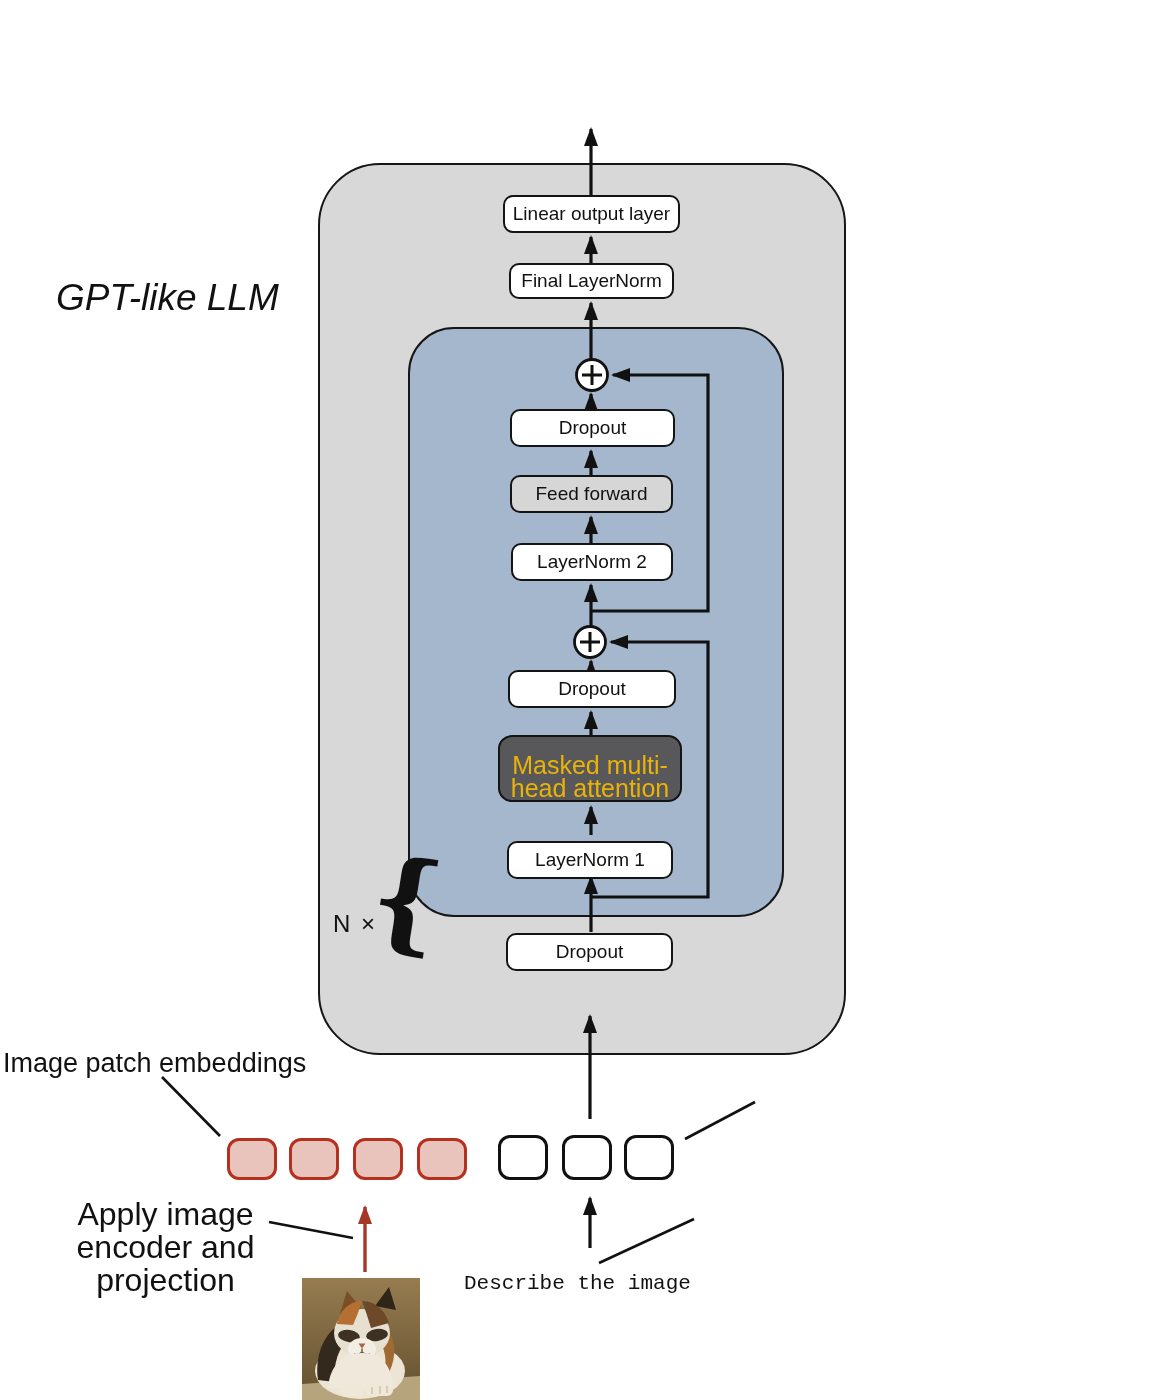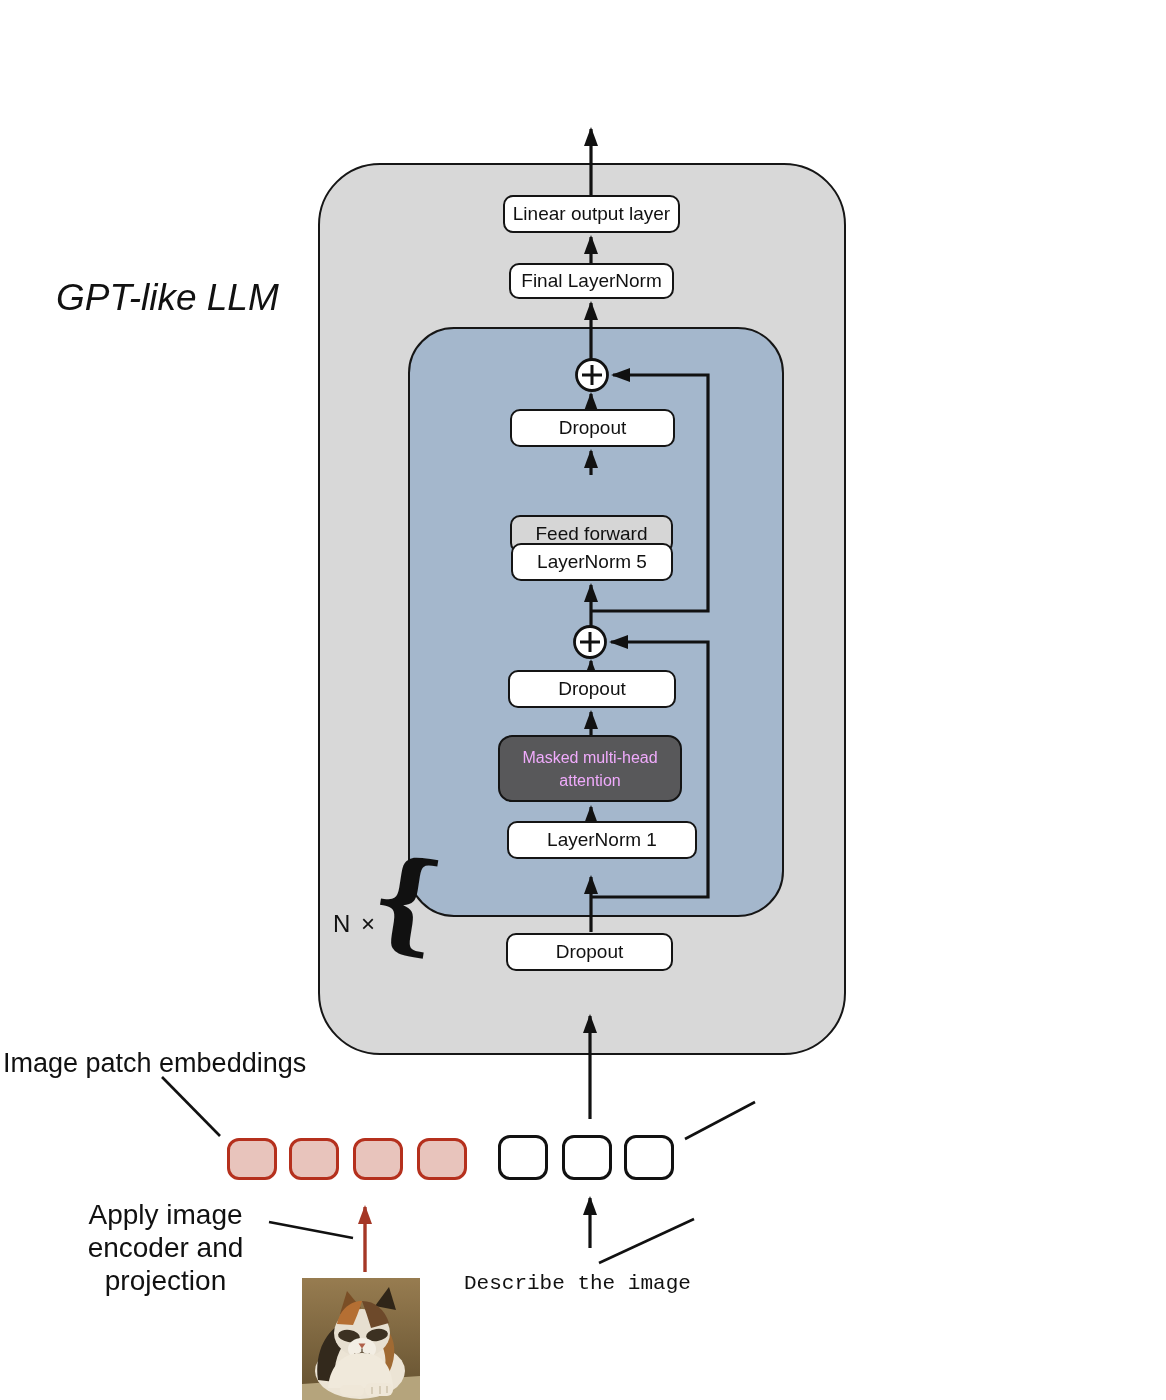--- a/index.html
+++ b/index.html
@@ -20,31 +20,31 @@
     left:408px;top:327px;width:372px;height:586px;
     background:#a4b7cc;border:2.5px solid #161616;border-radius:46px;
   }
   .gpt-label{left:56px;top:277px;font-size:37px;font-style:italic;}
   .node{
     position:absolute;box-sizing:border-box;
     background:#ffffff;border:2.5px solid #141414;border-radius:10px;
     display:flex;align-items:center;justify-content:center;text-align:center;
     font-size:19px;line-height:22px;
   }
-  .node.gray{background:#d6d6d6;margin-top:40px;}
+  .node.gray{background:#d6d6d6;}
   .node.dark{
-    background:#58585a;color:#f0abfc;border-radius:14px;font-size:16px;line-height:23px;
+    background:#58585a;color:#eab308;border-radius:14px;font-size:25px;line-height:23px;align-items:flex-end;
   }
   .repeat-label{left:333px;top:910px;font-size:24px;letter-spacing:2px;}
   .brace{
     left:372px;top:846px;font-size:108px;font-weight:bold;
     font-family:"DejaVu Serif",serif;transform:rotate(9deg);line-height:1;
   }
   .annot{font-size:27px;white-space:nowrap;}
-  .annot-block{font-size:28px;line-height:33px;text-align:center;}
+  .annot-block{font-size:32px;line-height:33px;text-align:center;}
   .prompt{
     font-family:Liberation Mono, monospace;
     font-size:21px;white-space:nowrap;
   }
   .token{position:absolute;box-sizing:border-box;border-radius:12px;}
   .token.img{
     width:50px;height:42px;top:1138px;
     background:#e8c4bc;border:3.5px solid #b5301d;
   }
   .token.txt{
@@ -122,29 +122,29 @@
   <div class="node" style="left:509px;top:263px;width:165px;height:36px;">
     <span>Final LayerNorm</span>
   </div>
   <div class="node" style="left:510px;top:409px;width:165px;height:38px;">
     <span>Dropout</span>
   </div>
   <div class="node gray" style="left:510px;top:475px;width:163px;height:38px;">
     <span>Feed forward</span>
   </div>
   <div class="node" style="left:511px;top:543px;width:162px;height:38px;">
-    <span>LayerNorm 5</span>
+    <span>LayerNorm 2</span>
   </div>
   <div class="node" style="left:508px;top:670px;width:168px;height:38px;">
     <span>Dropout</span>
   </div>
   <div class="node dark" style="left:498px;top:735px;width:184px;height:67px;padding:0 6px;">
     <span>Masked multi-head attention</span>
   </div>
-  <div class="node" style="left:507px;top:821px;width:190px;height:38px;">
+  <div class="node" style="left:507px;top:841px;width:166px;height:38px;">
     <span>LayerNorm 1</span>
   </div>
   <div class="node" style="left:506px;top:933px;width:167px;height:38px;">
     <span>Dropout</span>
   </div>
 
   <div class="abs repeat-label">N ×</div>
   <div class="abs brace">{</div>
 
   <div class="token img" style="left:227px;"></div>

